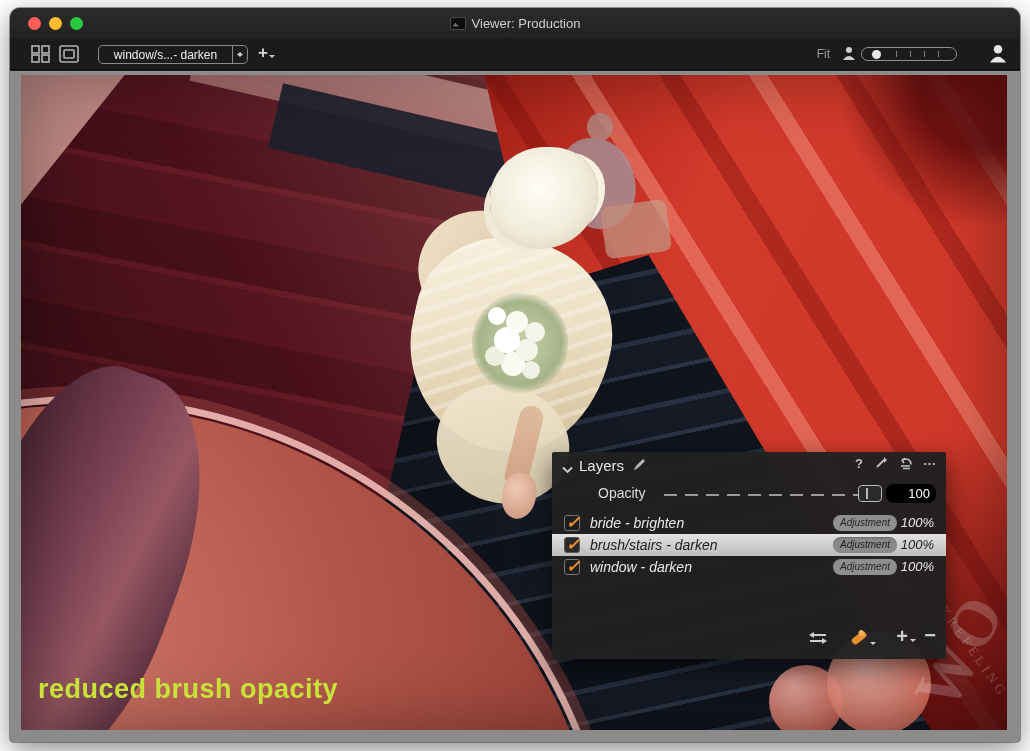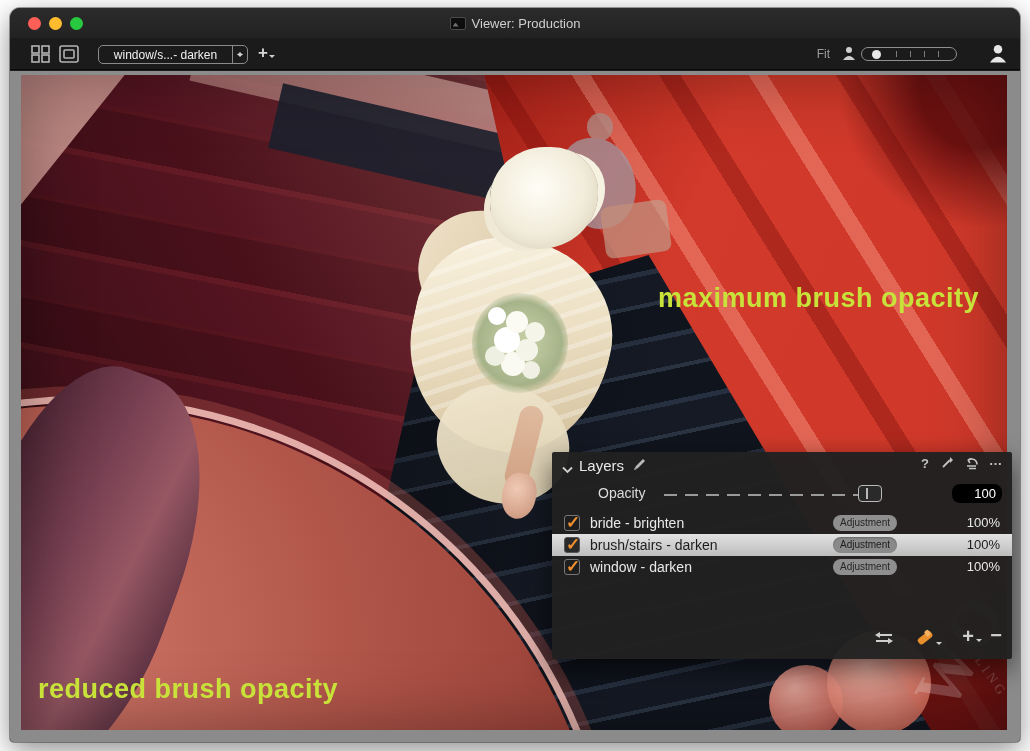--- a/index.html
+++ b/index.html
@@ -134,21 +134,21 @@
     transform:rotate(10deg); background:radial-gradient(circle at 40% 35%, #efcab4, #d6a38b 70%, #bd8a74); }
 
   .ph-vignette { inset:0; box-shadow:inset 0 0 70px rgba(0,0,0,.35); }
 
   .annotation { position:absolute; color:#c8e23a; font-size:27px; font-weight:bold; letter-spacing:.5px;
     white-space:nowrap; }
   .annotation.max { left:637px; top:208px; }
   .annotation.reduced { left:17px; top:599px; }
 
   
-  .layers-panel { position:absolute; left:542px; top:444px; width:460px; height:207px;
+  .layers-panel { position:absolute; left:542px; top:444px; width:394px; height:207px;
     background:rgba(33,33,33,.97); border-radius:2px; box-shadow:0 10px 26px rgba(0,0,0,.55);
     color:#e6e6e6; }
   .lp-header { position:absolute; left:0; top:0; right:0; height:26px; }
   .lp-chevron { position:absolute; left:10px; top:8px; width:11px; height:8px; }
   .lp-title { position:absolute; left:27px; top:5px; font-size:15px; color:#e8e8e8; }
   .lp-pen { position:absolute; left:80px; top:6px; width:14px; height:14px; }
   .lp-right { position:absolute; right:10px; top:4px; display:flex; gap:10px; align-items:center;
     color:#c2c2c2; font-size:13px; font-weight:bold; }
   .lp-right .ic { width:15px; height:15px; display:inline-block; }
   .lp-right svg{ width:100%; height:100%; }
@@ -157,21 +157,21 @@
   .lp-op-label { position:absolute; left:46px; top:3px; font-size:14px; color:#dcdcdc; }
   .lp-track { position:absolute; left:112px; top:12px; width:208px; height:2px;
     background:repeating-linear-gradient(90deg, #9a9a9a 0 13px, rgba(0,0,0,0) 13px 21px); }
   .lp-handle { position:absolute; left:306px; top:3px; width:24px; height:17px;
     border:1.5px solid #b9b9b9; border-radius:4px; background:#2a2a2a; }
   .lp-handle::after{ content:""; position:absolute; left:7px; top:2px; bottom:2px; width:1.5px; background:#b9b9b9; }
   .lp-value { position:absolute; right:10px; top:2px; width:50px; height:19px; background:#000;
     border-radius:8px; color:#fff; font-size:13px; text-align:right; padding:2px 6px 0 0; }
 
   .lp-rows { position:absolute; left:0; top:60px; right:0; }
-  .lp-row { position:relative; height:22px; }
+  .lp-row { position:relative; height:22px;font-style:italic; }
   .lp-row.selected { background:linear-gradient(#e2e2e2,#bdbdbd); }
   .lp-check { position:absolute; left:12px; top:3px; width:16px; height:16px; border:1px solid #777;
     border-radius:3px; background:#1e1e1e; }
   .lp-check::after{ content:"✓"; position:absolute; left:1px; top:-4px; color:#ef8f2e;
     font-size:17px; font-weight:bold; }
   .lp-row.selected .lp-check{ background:#2a2a2a; border-color:#555; }
   .lp-name { position:absolute; left:38px; top:3px; font-size:14px; color:#e8e8e8; }
   .lp-row.selected .lp-name{ color:#1c1c1c; }
   .lp-badge { position:absolute; left:281px; top:3px; width:64px; height:16px; border-radius:8px;
     background:#8f8f8f; color:#262626; font-size:10px; text-align:center; line-height:16px; }
@@ -281,21 +281,20 @@
         <div class="br-train"></div>
         <div class="br-hair"></div>
         <div class="br-bouquet-green"></div>
         <div class="br-bouquet"></div>
         <div class="br-leg"></div>
         <div class="br-shoe"></div>
       </div>
 
       <div class="ph-vignette"></div>
 
-      <div class="annotation max">maximum brush opacity</div>
       <div class="annotation reduced">reduced brush opacity</div>
     </div>
   </div>
 
   <div class="layers-panel">
     <div class="lp-header">
       <span class="lp-chevron">
         <svg viewBox="0 0 11 8" fill="none" stroke="#cfcfcf" stroke-width="1.8">
             <path d="M1 1.5 L5.5 6 L10 1.5"></path>
           </svg>

